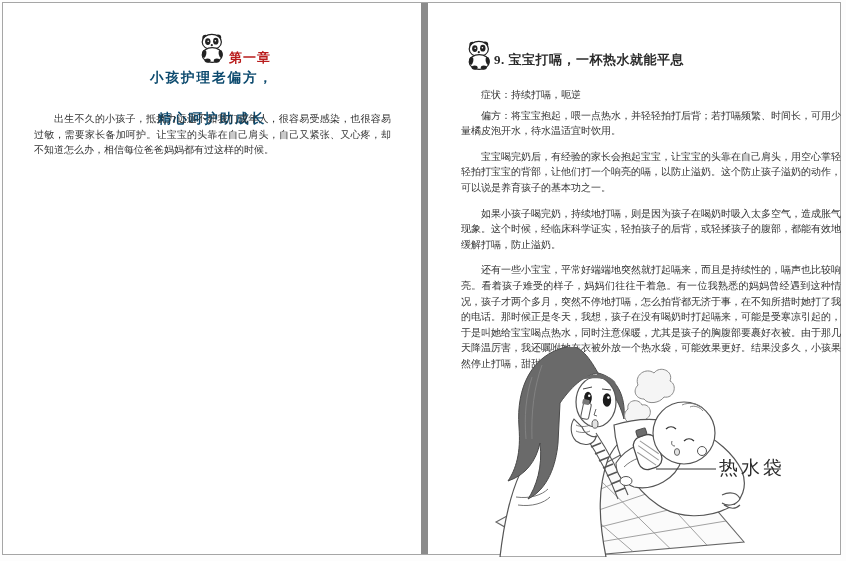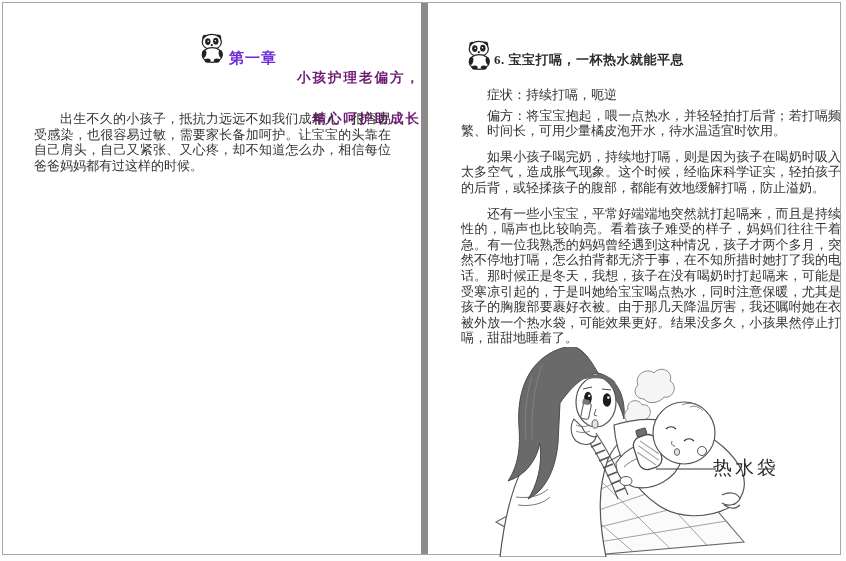--- a/index.html
+++ b/index.html
@@ -19,47 +19,47 @@
   .page{position:absolute;top:0;height:551px;}
   .page-left{left:0;width:418px;}
   .page-right{left:425px;width:412px;}
 
   .badge-icon{position:absolute;width:28px;height:30px;}
   .badge-icon-left{left:196px;top:30px;}
   .badge-icon-right{left:38px;top:37px;}
 
   .chapter-label{
     position:absolute;left:226px;top:46px;
-    font-size:15px;font-weight:bold;letter-spacing:1px;color:#6d28d9;
+    font-size:13px;font-weight:bold;letter-spacing:1px;color:#b91c1c;
   }
   .page-title{
-    position:absolute;left:0;top:66px;width:418px;text-align:right;
-    font-size:13.5px;font-weight:bold;letter-spacing:2px;color:#701a75;
+    position:absolute;left:0;top:66px;width:418px;text-align:center;
+    font-size:13.5px;font-weight:bold;letter-spacing:2px;color:#0c4a6e;
   }
   .page-title .t2{margin-top:23px;}
 
   .text-block{
     position:absolute;text-align:justify;color:#333;
-    font-size:13px;line-height:15.6px;
+    font-size:10px;line-height:15.6px;
   }
   .text-block p{margin:0 0 10px 0;text-indent:2em;}
   .tb-left{left:31px;top:108px;width:357px;}
   .tb-right{left:33px;top:84px;width:380px;}
   .tb-right p.symptom{margin-bottom:5px;}
   .tb-right p.remedy{}
 
   .section-title{
     position:absolute;left:66px;top:48px;
     font-size:13px;font-weight:bold;letter-spacing:0.5px;color:#2b2b2b;
     white-space:nowrap;
   }
 
   .illus{position:absolute;left:58px;top:344px;width:350px;height:210px;}
   .illus-label{
-    position:absolute;left:285px;top:452px;
+    position:absolute;left:291px;top:452px;
     font-size:19px;letter-spacing:3px;color:#2b2b2b;white-space:nowrap;font-family:Liberation Mono, monospace;
   }
 </style>
 </head>
 <body>
 
 <div class="canvas">
   <div class="spread">
 
     <div class="page page-left">
@@ -101,25 +101,26 @@
         <ellipse cx="16.8" cy="8.2" rx="2.7" ry="3.4" fill="#222"></ellipse>
         <circle cx="9.2" cy="8.2" r="0.8" fill="#fff"></circle>
         <circle cx="16.4" cy="7.8" r="0.8" fill="#fff"></circle>
         <circle cx="12.8" cy="12.2" r="1.1" fill="#222"></circle>
         <ellipse cx="13.2" cy="22" rx="10" ry="7.4" fill="#fff" stroke="#222" stroke-width="1.2"></ellipse>
         <path d="M4.5,17 C2.5,19 2.5,23 5,25 C7,24 8,20 7,17.5 Z" fill="#222"></path>
         <path d="M22,17 C24,19 24.5,23 22,25 C20,24 19,20 20,17.5 Z" fill="#222"></path>
         <ellipse cx="8.6" cy="27.6" rx="3" ry="2.1" fill="#222"></ellipse>
         <ellipse cx="17.8" cy="27.6" rx="3" ry="2.1" fill="#222"></ellipse>
       </svg>
-      <div class="section-title">6. 宝宝打嗝，一杯热水就能平息</div>
+      <div class="section-title">9. 宝宝打嗝，一杯热水就能平息</div>
 
       <div class="text-block tb-right">
         <p class="symptom">症状：持续打嗝，呃逆</p>
         <p class="remedy">偏方：将宝宝抱起，喂一点热水，并轻轻拍打后背；若打嗝频繁、时间长，可用少量橘皮泡开水，待水温适宜时饮用。</p>
+        <p>宝宝喝完奶后，有经验的家长会抱起宝宝，让宝宝的头靠在自己肩头，用空心掌轻轻拍打宝宝的背部，让他们打一个响亮的嗝，以防止溢奶。这个防止孩子溢奶的动作，可以说是养育孩子的基本功之一。</p>
         <p>如果小孩子喝完奶，持续地打嗝，则是因为孩子在喝奶时吸入太多空气，造成胀气现象。这个时候，经临床科学证实，轻拍孩子的后背，或轻揉孩子的腹部，都能有效地缓解打嗝，防止溢奶。</p>
         <p>还有一些小宝宝，平常好端端地突然就打起嗝来，而且是持续性的，嗝声也比较响亮。看着孩子难受的样子，妈妈们往往干着急。有一位我熟悉的妈妈曾经遇到这种情况，孩子才两个多月，突然不停地打嗝，怎么拍背都无济于事，在不知所措时她打了我的电话。那时候正是冬天，我想，孩子在没有喝奶时打起嗝来，可能是受寒凉引起的，于是叫她给宝宝喝点热水，同时注意保暖，尤其是孩子的胸腹部要裹好衣被。由于那几天降温厉害，我还嘱咐她在衣被外放一个热水袋，可能效果更好。结果没多久，小孩果然停止打嗝，甜甜地睡着了。</p>
       </div>
 
       <svg class="illus" viewBox="0 0 350 210">
 
         <g stroke="#8a8a8a" stroke-width="0.8" fill="none">
           <polygon points="10,175 73,211 258,195 168,90" fill="#fbfbfb" stroke="#666" stroke-width="1.1"></polygon>
           <line x1="22.6" y1="182.2" x2="186" y2="111"></line>
           <line x1="35.2" y1="189.4" x2="204" y2="132"></line>

